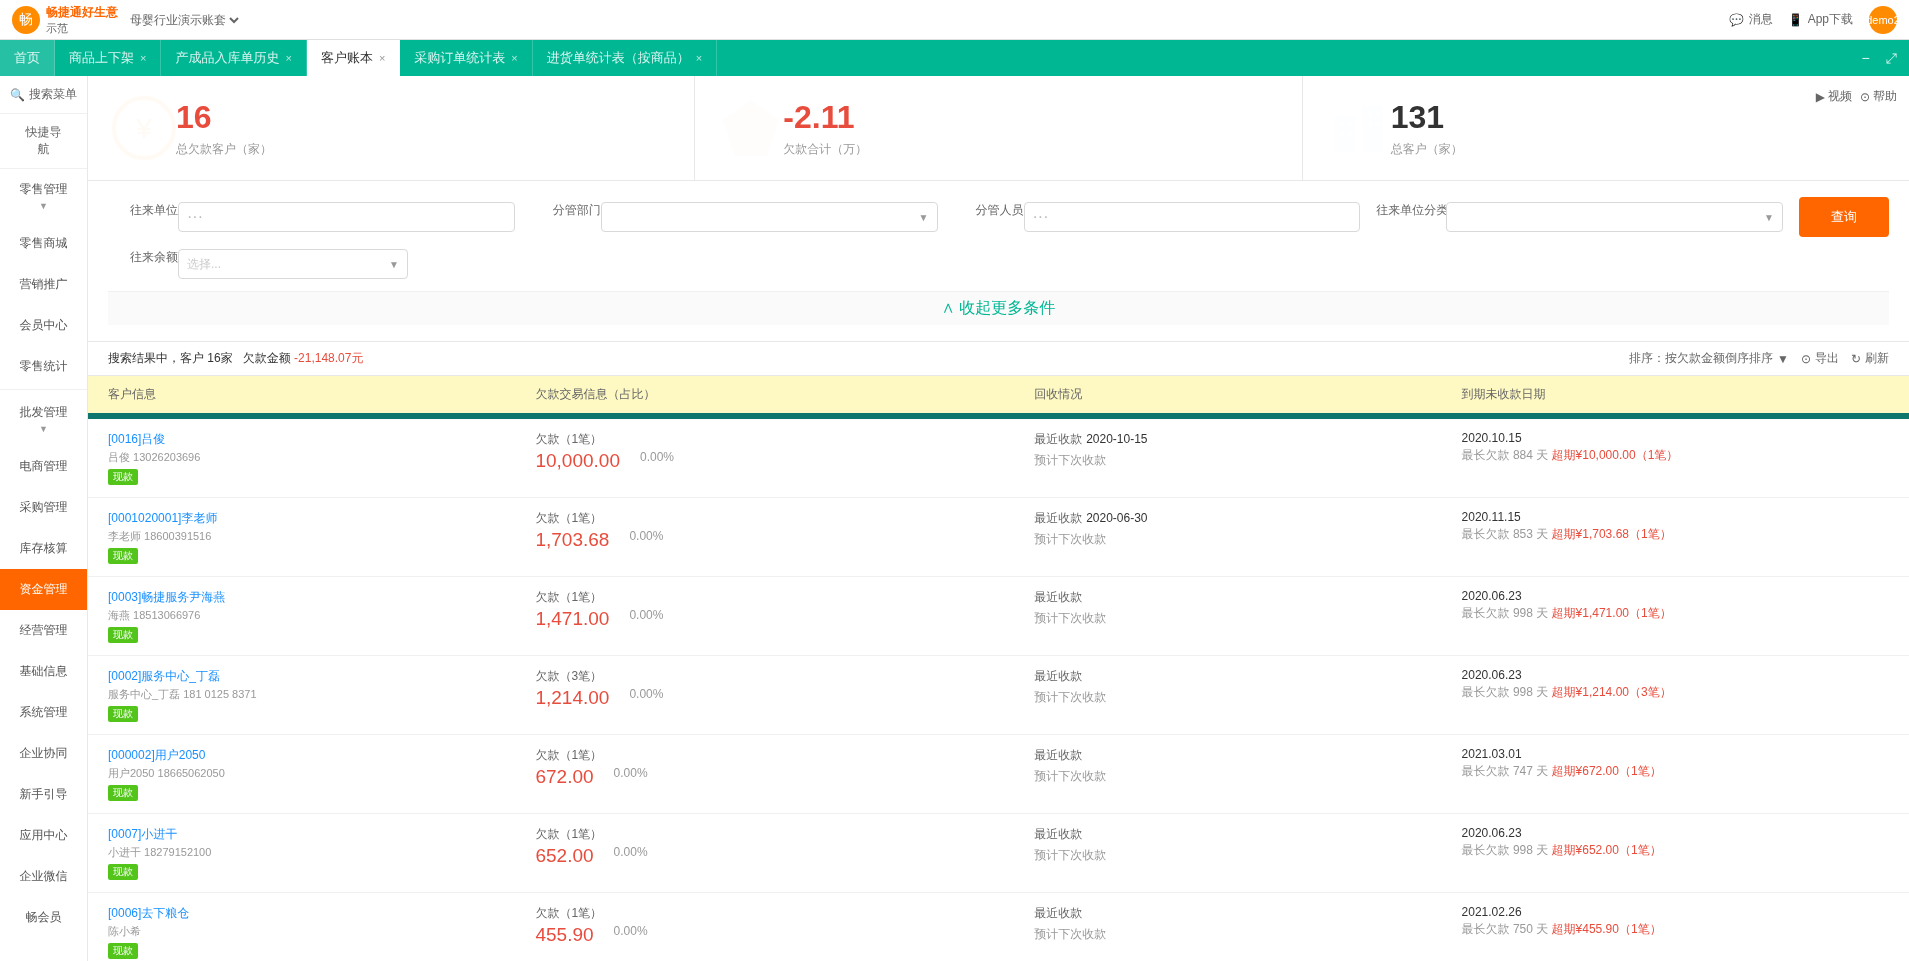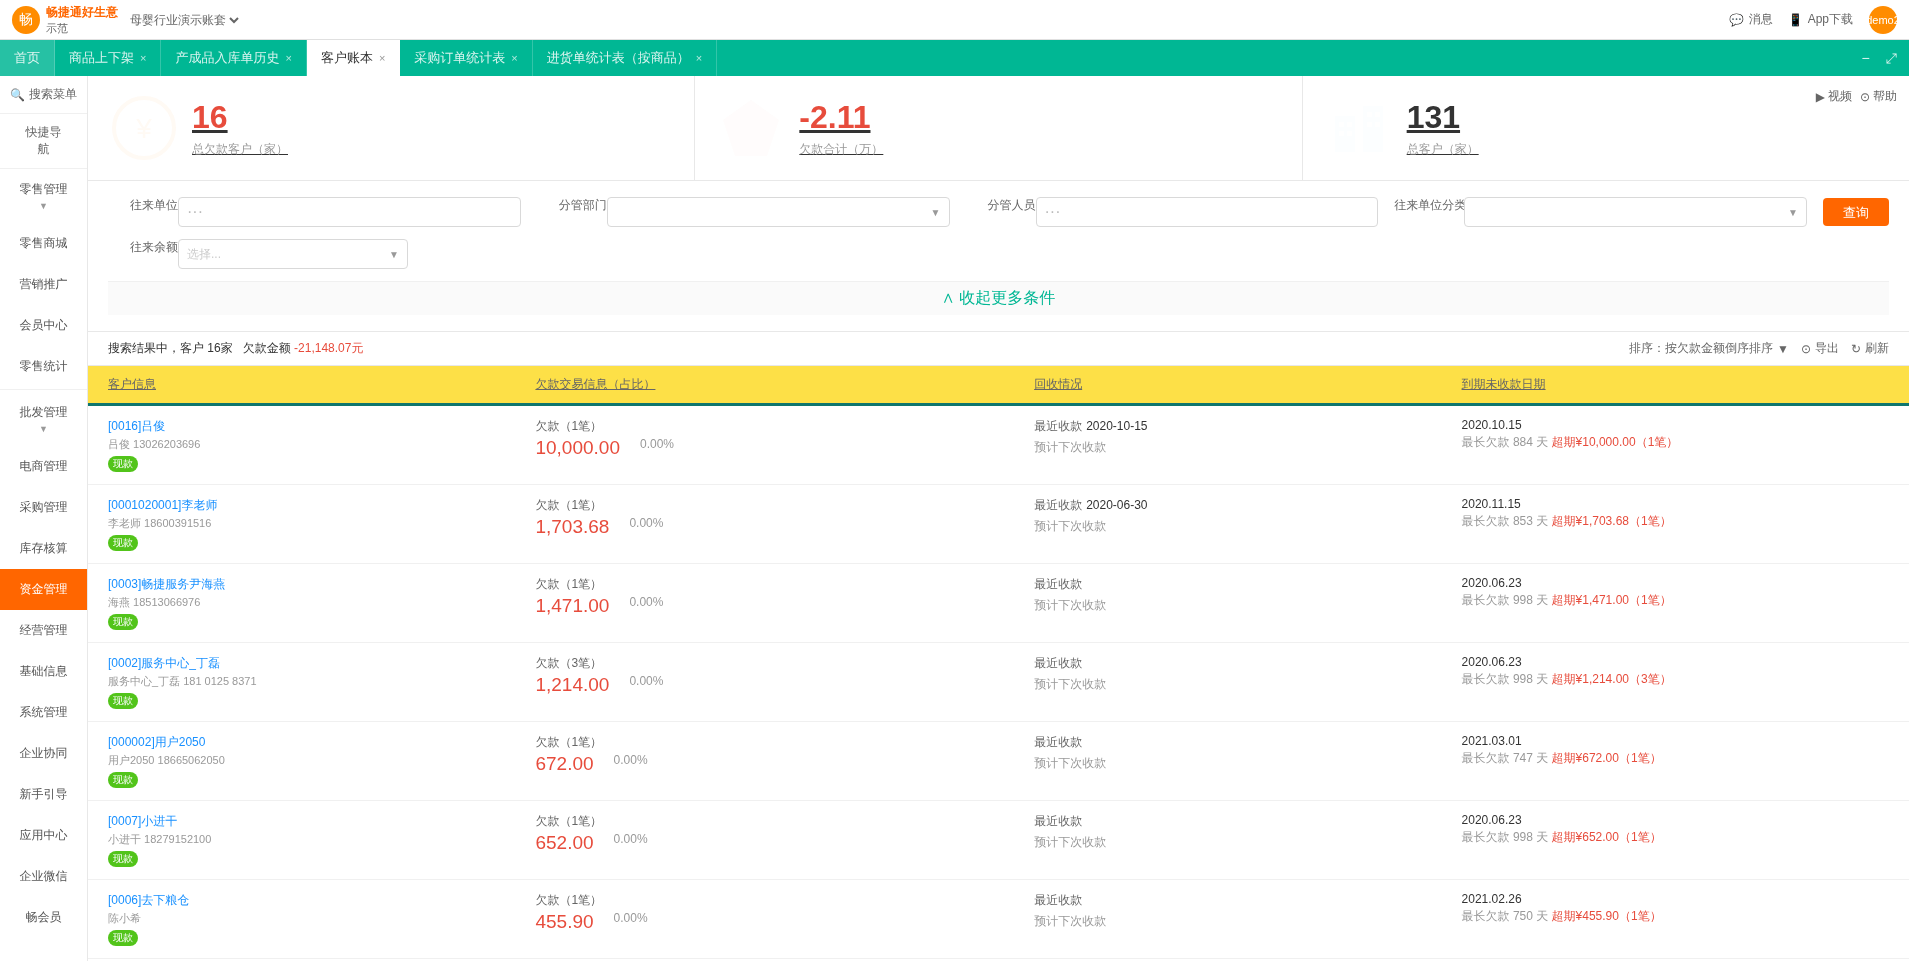--- a/index.html
+++ b/index.html
@@ -32,21 +32,21 @@
     .quick-nav { padding: 10px 24px; border-bottom: 1px solid #f0f0f0; text-align: center; font-size: 12px; color: #666; cursor: pointer; }
     .nav-item { padding: 12px 8px; text-align: center; font-size: 12px; color: #555; cursor: pointer; display: flex; flex-direction: column; align-items: center; gap: 3px; }
     .nav-item.active { background: #ff6600; color: white; }
     .nav-divider { height: 1px; background: #f0f0f0; margin: 2px 0; }
     
     
     .main-content { flex: 1; overflow-y: auto; background: #f5f5f5; }
     
     
     .stats-row { display: flex; background: #fff; border-bottom: 1px solid #e8e8e8; }
-    .stat-card { flex: 1; padding: 20px 24px; display: flex; align-items: center; gap: 16px; border-right: 1px solid #e8e8e8; position: relative; text-decoration: underline; }
+    .stat-card { flex: 1; padding: 20px 24px; display: flex; align-items: center; gap: 0; border-right: 1px solid #e8e8e8; position: relative; }
     .stat-card:last-child { border-right: none; }
     .stat-icon { width: 64px; height: 64px; opacity: 0.15; display: flex; align-items: center; justify-content: center; }
     .stat-icon svg { width: 64px; height: 64px; }
     .stat-info { }
     .stat-value { font-size: 32px; font-weight: bold; line-height: 1.2; }
     .stat-value.red { color: #e74c3c; }
     .stat-value.red-neg { color: #e74c3c; }
     .stat-value.dark { color: #333; font-weight: 900; }
     .stat-label { font-size: 12px; color: #999; margin-top: 4px; }
     .stat-card-actions { position: absolute; top: 12px; right: 12px; display: flex; gap: 8px; font-size: 12px; color: #666; }
@@ -54,45 +54,45 @@
     
     
     .filter-section { background: #fff; padding: 16px 20px; border-bottom: 1px solid #e8e8e8; }
     .filter-row { display: flex; align-items: center; gap: 16px; margin-bottom: 12px; }
     .filter-row:last-child { margin-bottom: 0; }
     .filter-item { display: flex; align-items: flex-start; flex: 1; }
     .filter-label { font-size: 12px; color: #666; white-space: nowrap; width: 70px; text-align: right; }
     .filter-input { flex: 1; height: 30px; border: 1px solid #d9d9d9; border-radius: 4px; padding: 0 8px; font-size: 12px; display: flex; align-items: center; justify-content: space-between; cursor: pointer; background: #fff; }
     .filter-select { flex: 1; height: 30px; border: 1px solid #d9d9d9; border-radius: 4px; padding: 0 8px; font-size: 12px; display: flex; align-items: center; justify-content: space-between; cursor: pointer; background: #fff; }
     .filter-dots { color: #bbb; font-size: 16px; }
-    .search-btn { background: #ff6600; color: white; border: none; padding: 6px 20px; border-radius: 4px; font-size: 13px; cursor: pointer; height: 28px; white-space: nowrap; }
+    .search-btn { background: #ff6600; color: white; border: none; padding: 6px 32px; border-radius: 4px; font-size: 13px; cursor: pointer; height: 40px; white-space: nowrap; }
     .collapse-row { text-align: center; padding: 6px; color: #00b794; font-size: 16px; cursor: pointer; background: #fafafa; border-top: 1px solid #f0f0f0; }
     
     
     .results-bar { background: #fff; padding: 8px 20px; border-bottom: 1px solid #e8e8e8; display: flex; align-items: center; justify-content: space-between; }
     .results-info { font-size: 12px; color: #666; }
     .results-info span { color: #333; }
     .results-info .amount { color: #e74c3c; }
     .results-actions { display: flex; align-items: center; gap: 12px; font-size: 12px; color: #666; }
     .sort-select { display: flex; align-items: center; gap: 4px; cursor: pointer; }
     .action-btn { display: flex; align-items: center; gap: 4px; cursor: pointer; }
     
     
     .table-container { background: #fff; }
-    .table-header { display: flex; padding: 10px 20px; background: #fde047; border-bottom: 3px solid #0f766e; font-weight: 500; color: #666; font-size: 12px; text-decoration: underline; }
+    .table-header { display: flex; padding: 10px 20px; background: #fef9c3; border-bottom: 6px solid #0f766e; font-weight: 500; color: #666; font-size: 12px; }
     .col-customer { flex: 3; }
     .col-debt { flex: 3.5; }
     .col-repay { flex: 3; }
     .col-overdue { flex: 3; }
     
     .table-row { display: flex; padding: 12px 20px; border-bottom: 1px solid #f0f0f0; align-items: flex-start; }
     
     .customer-name { color: #1890ff; font-size: 12px; cursor: pointer; text-decoration: none; text-align: right; }
     .customer-phone { font-size: 11px; color: #999; margin-top: 2px; }
-    .tag-xian { display: inline-block; background: #52c41a; color: white; font-size: 10px; padding: 1px 5px; border-radius: 8px; margin-top: 4px; }
+    .tag-xian { display: inline-block; background: #52c41a; color: white; font-size: 10px; padding: 1px 5px; border-radius: 2px; margin-top: 4px; }
     
     .debt-count { font-size: 12px; color: #666; }
     .debt-amount { font-size: 19px; color: #e74c3c; margin-top: 2px; }
     .debt-percent { font-size: 12px; color: #999; margin-left: 12px; margin-top: 2px; text-align: right; }
     .debt-info { display: flex; align-items: flex-start; gap: 8px; }
     
     .repay-last { font-size: 12px; color: #666; }
     .repay-date { font-size: 12px; color: #333; margin-left: 4px; }
     .repay-next { font-size: 12px; color: #999; margin-top: 4px; }
     

